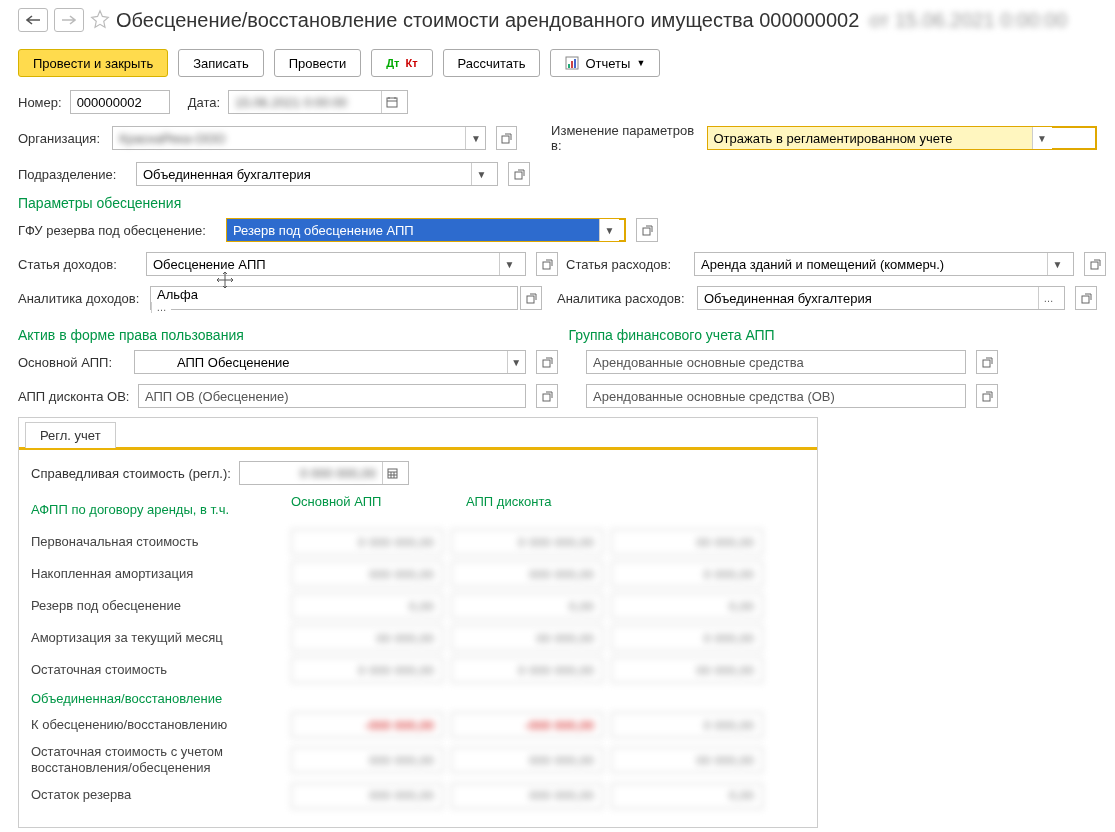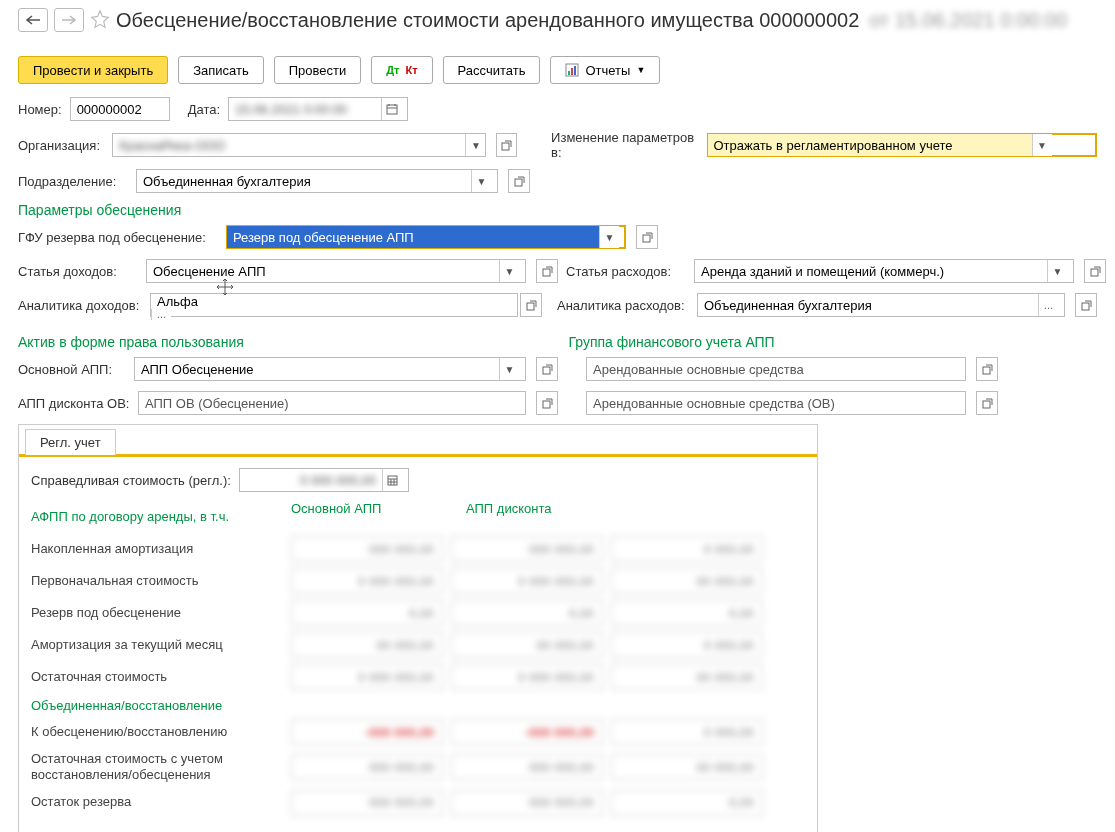--- a/index.html
+++ b/index.html
@@ -1,19 +1,19 @@
 <!DOCTYPE html>
 <html><head>
 <meta charset="utf-8">
 <style>
   * { box-sizing: border-box; }
   html, body { margin: 0; padding: 0; font-family: Arial, sans-serif; font-size: 13px; color: #333; background: #fff; }
   .page { padding: 8px 18px 18px 18px; width: 1115px; }
 
-  .header-row { display: flex; align-items: center; gap: 6px; margin-bottom: 24px; }
+  .header-row { display: flex; align-items: center; gap: 6px; margin-bottom: 17px; }
   .nav-btn {
     width: 30px; height: 24px; border: 1px solid #bbb; background: #fff;
     display: inline-flex; align-items: center; justify-content: center;
     cursor: pointer; border-radius: 3px; font-size: 14px;
   }
   .star-icon svg { width: 20px; height: 20px; }
   .page-title { font-size: 20px; font-weight: 400; color: #333; }
   .page-title-blur { filter: blur(3px); color: #999; margin-left: 4px; font-size: 20px; }
 
   .toolbar { display: flex; gap: 10px; margin-bottom: 12px; }
@@ -267,21 +267,21 @@
     </div>
     <div class="col">
       <div class="section-title">Группа финансового учета АПП</div>
     </div>
   </div>
 
   <div class="form-row">
     <div style="display:flex;align-items:center;gap:8px;width:560px;">
       <span class="lbl" style="width:108px;">Основной АПП:</span>
       <span class="input-wrap" style="width:392px;">
-        <input style="width: 364px;" value="АПП Обесценение">
+        <input style="width: 364px; margin-left: 36px;" value="АПП Обесценение">
         <span class="icon-btn">▼</span>
       </span>
       <span class="ext-btn">
         <svg width="11" height="11" viewBox="0 0 11 11">
             <rect x="1" y="3" width="7" height="7" fill="none" stroke="#666"></rect>
             <path d="M4 1h6v6" fill="none" stroke="#666"></path>
           </svg>
       </span>
     </div>
     <div style="display:flex;align-items:center;gap:8px;flex:1;">
@@ -346,32 +346,32 @@
       </div>
 
       <div class="grid-table">
         <div class="grid-head">
           <div class="gh1 section-title sm">АФПП по договору аренды, в т.ч.</div>
           <div class="gh2" style="width:175px;">Основной АПП</div>
           <div class="gh3">АПП дисконта</div>
         </div>
 
         <div class="grid-row">
-          <div class="glabel">Накопленная амортизация</div>
-          <div class="gcell blur">000 000,00</div>
-          <div class="gcell blur">000 000,00</div>
-          <div class="gcell blur">0 000,00</div>
-        </div>
-        <div class="grid-row">
           <div class="glabel">Первоначальная стоимость</div>
           <div class="gcell blur">0 000 000,00</div>
           <div class="gcell blur">0 000 000,00</div>
           <div class="gcell blur">00 000,00</div>
         </div>
         <div class="grid-row">
+          <div class="glabel">Накопленная амортизация</div>
+          <div class="gcell blur">000 000,00</div>
+          <div class="gcell blur">000 000,00</div>
+          <div class="gcell blur">0 000,00</div>
+        </div>
+        <div class="grid-row">
           <div class="glabel">Резерв под обесценение</div>
           <div class="gcell blur">0,00</div>
           <div class="gcell blur">0,00</div>
           <div class="gcell blur">0,00</div>
         </div>
         <div class="grid-row">
           <div class="glabel">Амортизация за текущий месяц</div>
           <div class="gcell blur">00 000,00</div>
           <div class="gcell blur">00 000,00</div>
           <div class="gcell blur">0 000,00</div>

